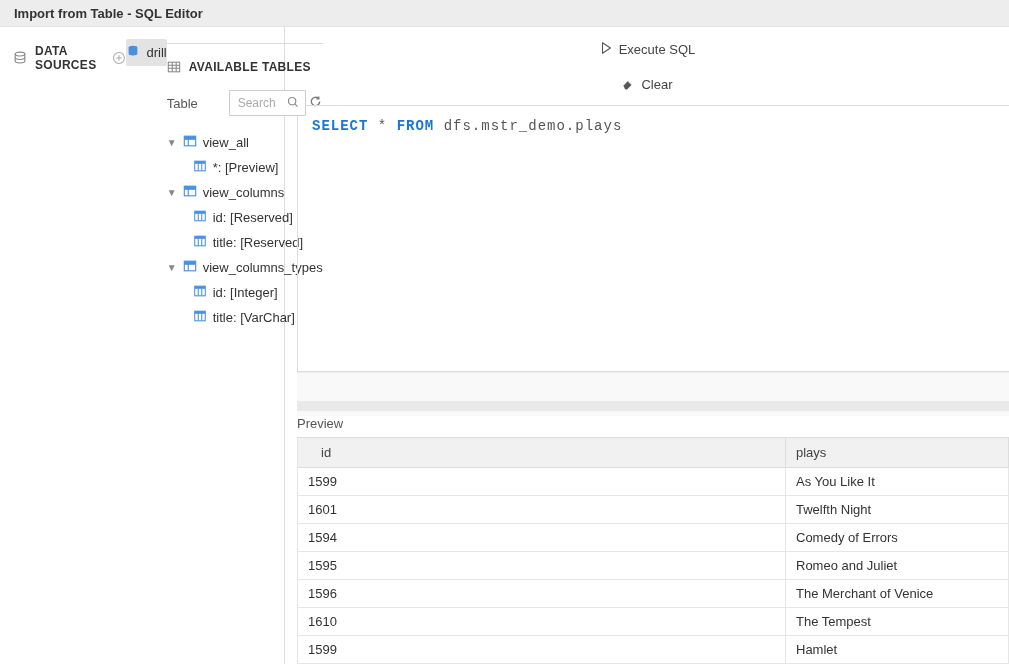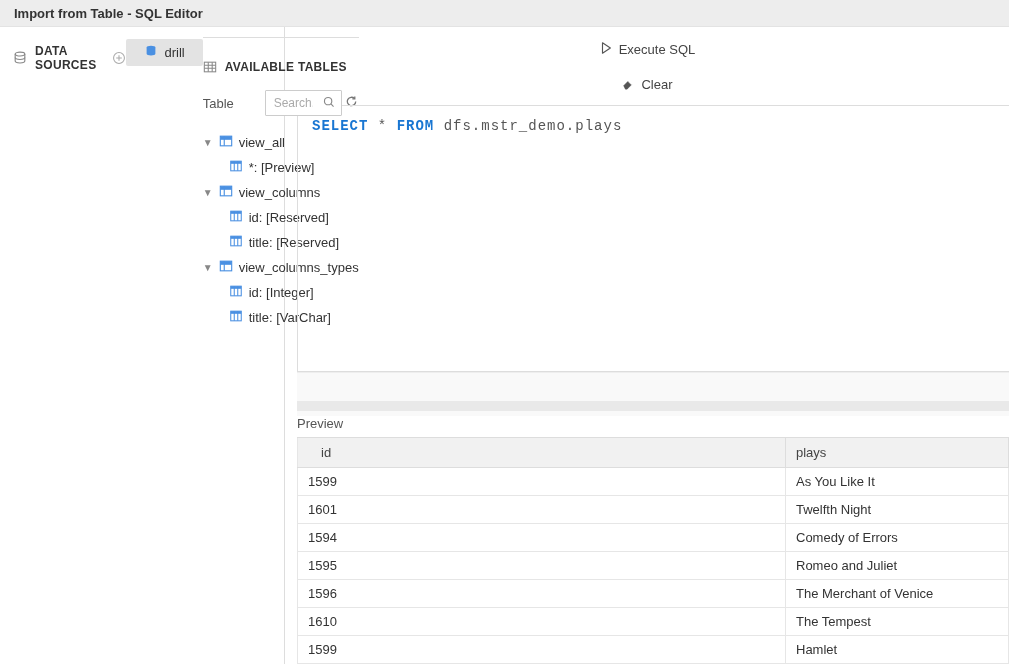--- a/index.html
+++ b/index.html
@@ -54,30 +54,30 @@
   .db-icon, .table-icon, .column-icon, .grid-icon {
     display: inline-flex; align-items: center; justify-content: center;
   }
   .data-source-list {
     margin-top: 2px;
   }
   .data-source-item {
     display: flex;
     align-items: center;
     gap: 6px;
-    padding: 5px 18px;
+    padding: 5px 0;
     background: #e3e3e3;
     border-radius: 2px;
     font-size: 13px;
     color: #333;
     cursor: pointer;
   }
   .ds-icon svg { width:14px; height:14px; }
   .placeholder-space { flex: 1; }
-  .tables-section { border-top: 1px solid #ddd; margin-top: 0; padding-top: 8px; }
+  .tables-section { border-top: 1px solid #ddd; margin-top: 6px; padding-top: 2px; }
   .tables-search-row {
     display: flex;
     align-items: center;
     gap: 2px;
     margin-top: 8px;
   }
   .tables-search-row .label {
     font-size: 13px;
     color: #555;
     width: 60px;

